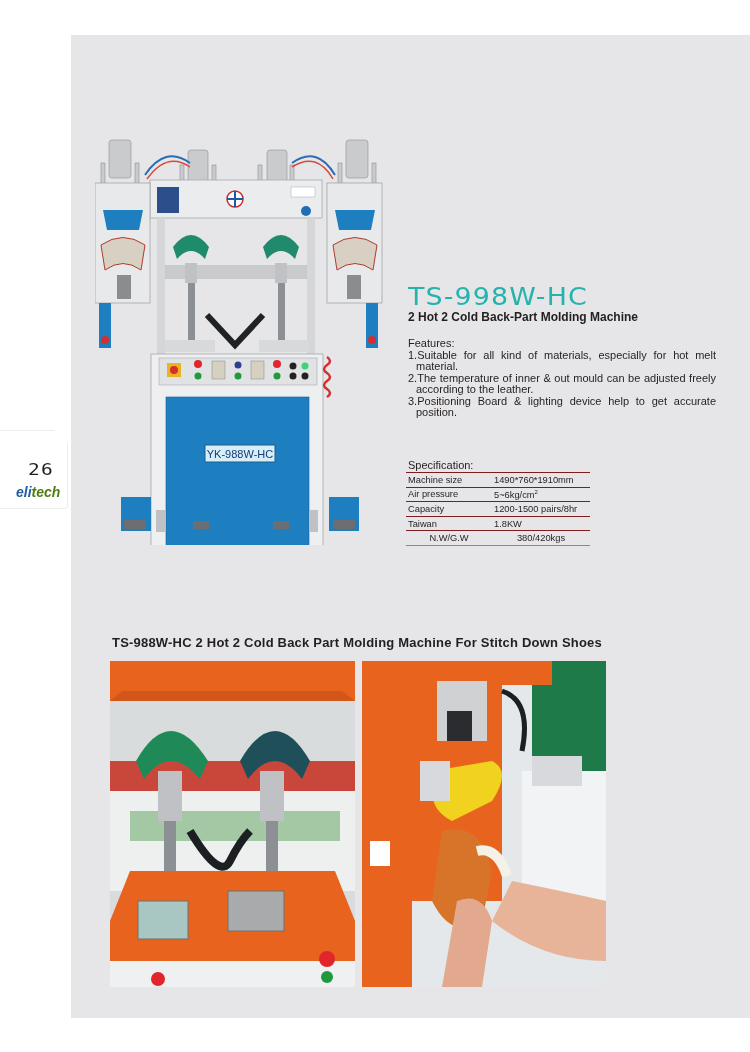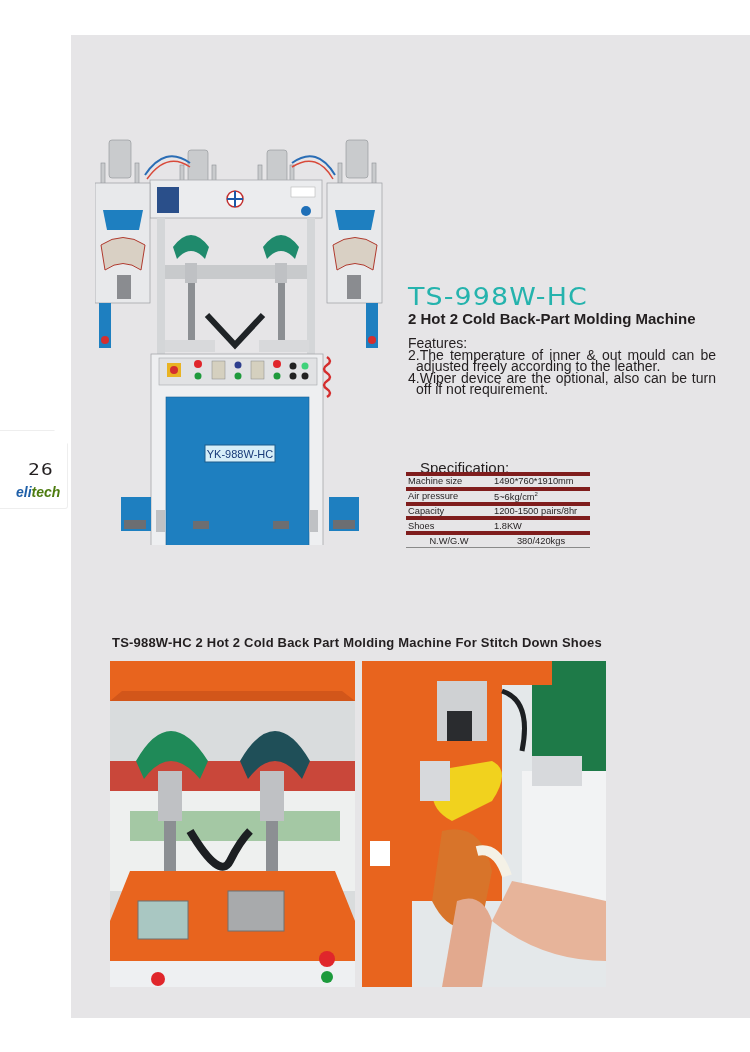--- a/index.html
+++ b/index.html
@@ -13,28 +13,28 @@
     clip-path: polygon(0 0, 54px 0, 68px 14px, 68px 100%, 0 100%); }
   .page-num { position: absolute; left: 28px; top: 30px; font-family: "DejaVu Sans Mono", monospace; font-size: 15px; letter-spacing: 1px; color: #231f20; font-weight: normal; transform: scaleX(1.3); transform-origin: left; }
   .brand { position: absolute; left: 16px; top: 53px; font-size: 14px; font-weight: bold; font-style: italic; }
   .brand .b1 { color: #1f5fa8; }
   .brand .b2 { color: #4d7c0f; }
 
   
   .machine { position: absolute; left: 95px; top: 135px; width: 300px; height: 410px; }
 
   .model-title { position: absolute; left: 408px; top: 283px; font-family: "DejaVu Sans", sans-serif; font-size: 24px; color: #25b3ad; letter-spacing: 1px; transform: scaleX(1.12); transform-origin: left; font-weight: normal; }
-  .model-subtitle { position: absolute; left: 408px; top: 310px; font-size: 15px; font-weight: bold; color: #231f20; }
-
-  .features { position: absolute; left: 408px; top: 338px; width: 308px; font-size: 14px; line-height: 11.5px; color: #231f20; }
+  .model-subtitle { position: absolute; left: 408px; top: 310px; font-size: 12px; font-weight: bold; color: #231f20; }
+
+  .features { position: absolute; left: 408px; top: 338px; width: 308px; font-size: 11px; line-height: 11.5px; color: #231f20; }
   .features .feat { text-align: justify; padding-left: 8px; text-indent: -8px; }
 
-  .spec-label { position: absolute; left: 420px; top: 459px; font-size: 15px; color: #231f20; text-align: right; }
+  .spec-label { position: absolute; left: 408px; top: 459px; font-size: 11px; color: #231f20; text-align: right; }
   .spec-table { position: absolute; left: 406px; top: 472px; width: 184px; border-collapse: collapse; font-size: 9.3px; }
-  .spec-table td { height: 14.6px; border-top: 4px solid #7f1d1d; padding: 0 2px; color: #231f20; white-space: nowrap; }
+  .spec-table td { height: 14.6px; border-top: 1px solid #7f1d1d; padding: 0 2px; color: #231f20; white-space: nowrap; }
   .spec-table tr:last-child td { border-bottom: 1px solid #8a8a8a; text-align: center; }
   .spec-table td.k { width: 86px; }
 
   .section-title { position: absolute; left: 112px; top: 635px; font-size: 13px; font-weight: bold; color: #231f20; letter-spacing: 0.2px; }
 
   .photo { position: absolute; top: 661px; height: 326px; overflow: hidden; }
   .photo-left { left: 110px; width: 245px; background: #d8dadb; }
   .photo-right { left: 362px; width: 244px; background: #e4e8ea; }
   .photo svg { display: block; width: 100%; height: 100%; }
 </style>
@@ -139,41 +139,42 @@
     <rect x="61" y="375" width="9" height="22" fill="#bfc1c4"></rect>
     <rect x="214" y="375" width="9" height="22" fill="#bfc1c4"></rect>
   </svg>
 </div>
 
 <div class="model-title">TS-998W-HC</div>
 <div class="model-subtitle">2 Hot 2 Cold Back-Part Molding Machine</div>
 
 <div class="features">
   <div>Features:</div>
+  <div class="feat">1.Suitable for all kind of materials, especially for hot melt material.</div>
   <div class="feat">2.The temperature of inner &amp; out mould can be adjusted freely according to the leather.</div>
-  <div class="feat">4.Wiper device are the optional, also can be turn off if not requirement.</div>
+  <div class="feat">3.Positioning Board &amp; lighting device help to get accurate position.</div>
 </div>
 
 <div class="spec-label">Specification:</div>
 <table class="spec-table">
   <tbody>
       <tr>
         <td class="k">Machine size</td>
         <td>1490*760*1910mm</td>
       </tr>
   <tr>
         <td class="k">Air pressure</td>
         <td><span>5~6kg/cm</span><sup style="font-size:6px">2</sup></td>
       </tr>
   <tr>
         <td class="k">Capacity</td>
         <td>1200-1500 pairs/8hr</td>
       </tr>
   <tr>
-        <td class="k">Shoes</td>
+        <td class="k">Taiwan</td>
         <td>1.8KW</td>
       </tr>
   <tr>
         <td class="k">N.W/G.W</td>
         <td>380/420kgs</td>
       </tr>
 </tbody>
   </table>
 
 <div class="section-title">TS-988W-HC 2 Hot 2 Cold Back Part Molding Machine For Stitch Down Shoes</div>

